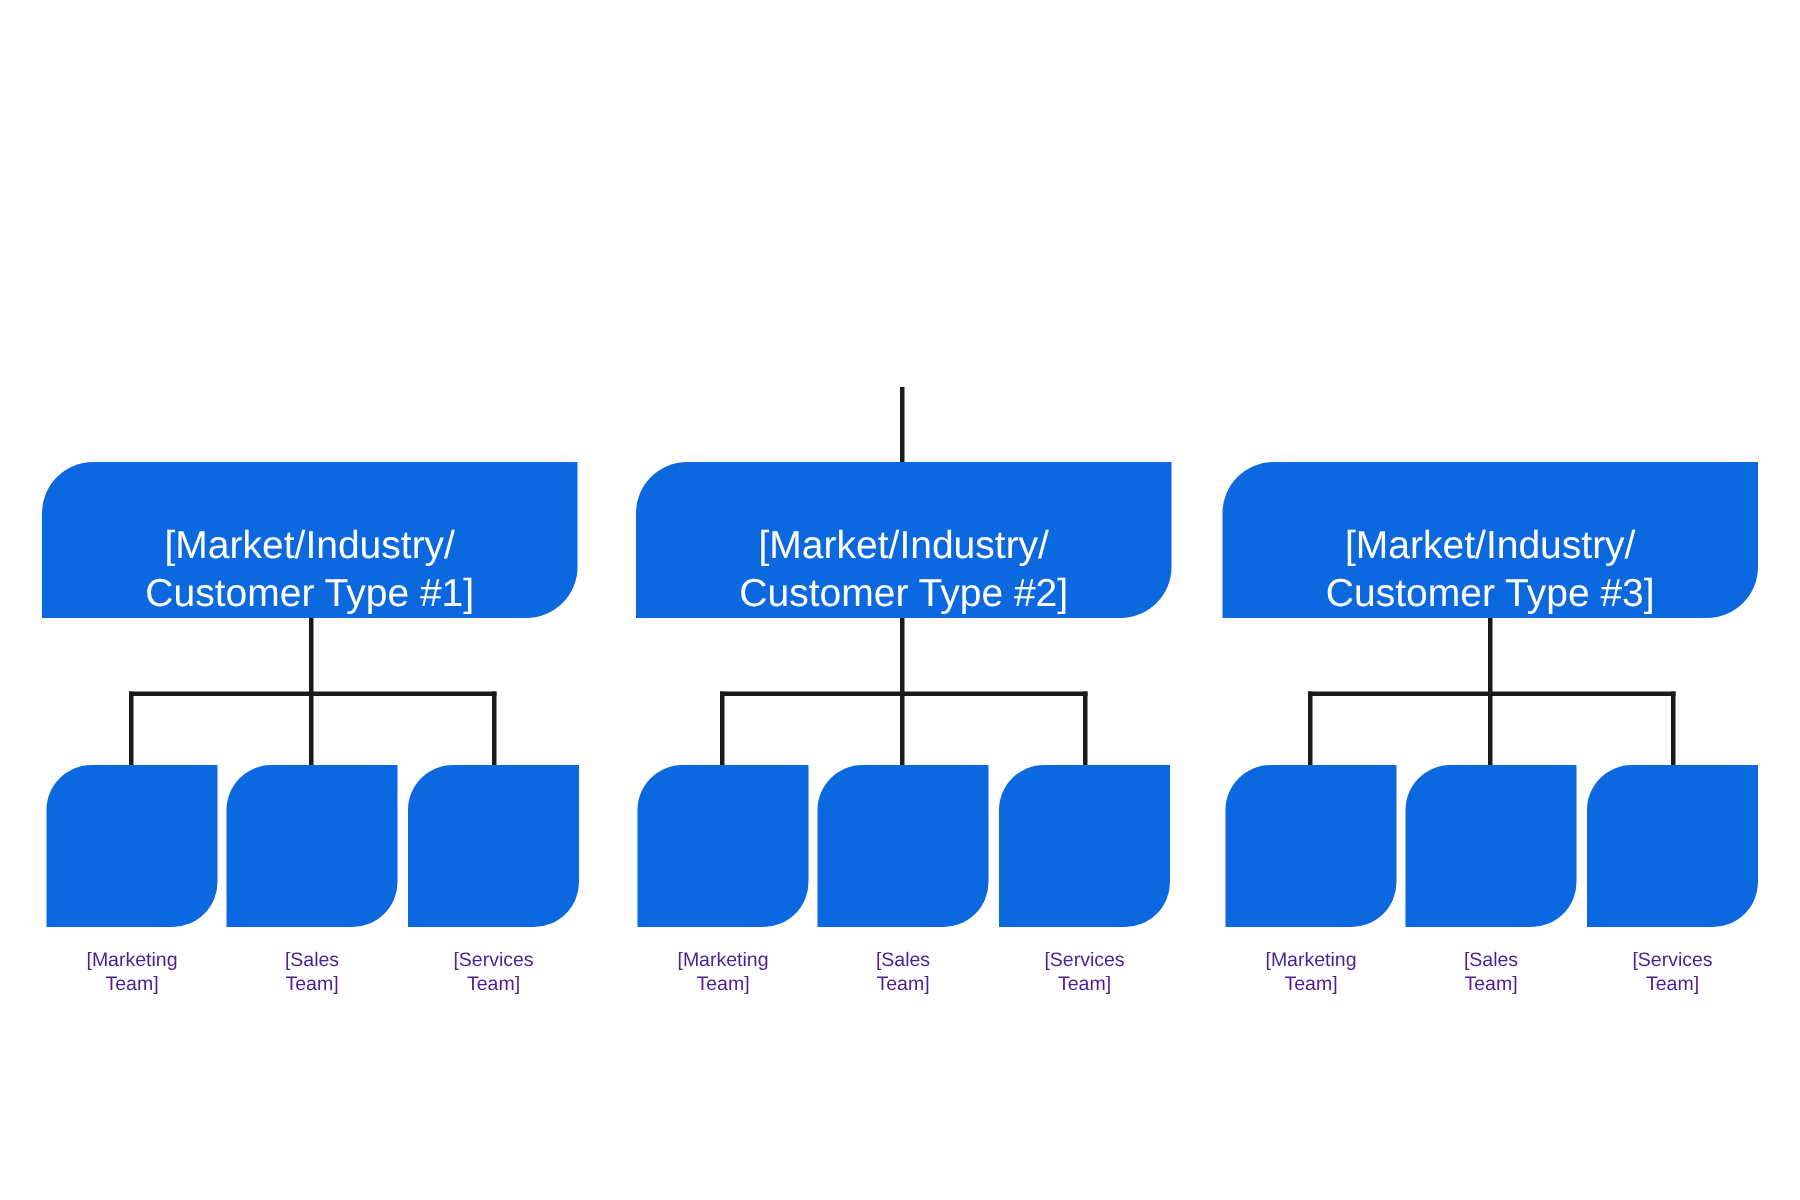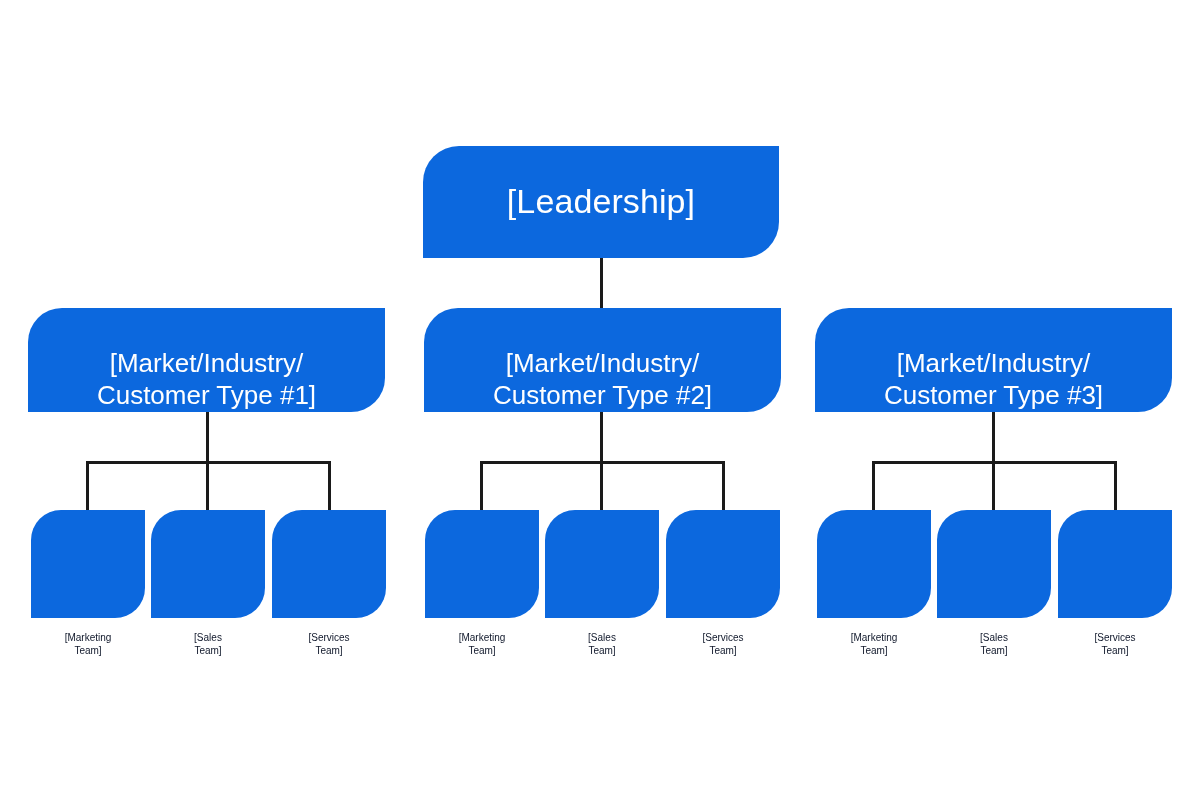--- a/index.html
+++ b/index.html
@@ -71,22 +71,22 @@
   }
 
   .node-label {
     display: block;
     white-space: pre-line;
   }
 
   
   .leaf-caption {
     position: absolute;
-    color: #0f172a;
-    font-size: 10px;
+    color: #4c1d95;
+    font-size: 13px;
     line-height: 1.25;
     text-align: center;
     white-space: pre-line;
     z-index: 2;
   }
 </style>
 </head>
 <body>
 
 <div id="chart-canvas">
@@ -107,23 +107,20 @@
     <div class="line-v" style="left:600px; top:461px; height:51px;"></div>
     <div class="line-v" style="left:722px; top:461px; height:51px;"></div>
 
     <div class="line-v" style="left:992px; top:412px; height:52px;"></div>
     <div class="line-h" style="left:872px; top:461px; width:245px;"></div>
     <div class="line-v" style="left:872px; top:461px; height:51px;"></div>
     <div class="line-v" style="left:992px; top:461px; height:51px;"></div>
     <div class="line-v" style="left:1114px; top:461px; height:51px;"></div>
   </div>
 
-  <div class="node node-root" style="left:423px; top:146px; width:356px; height:112px;">
-    <span class="node-label">[Leadership]</span>
-  </div>
 
   <div class="node node-mid" style="left:28px; top:308px; width:357px; height:104px;">
     <span class="node-label">[Market/Industry/
 Customer Type #1]</span>
   </div>
 
   <div class="node node-mid" style="left:424px; top:308px; width:357px; height:104px;">
     <span class="node-label">[Market/Industry/
 Customer Type #2]</span>
   </div>

